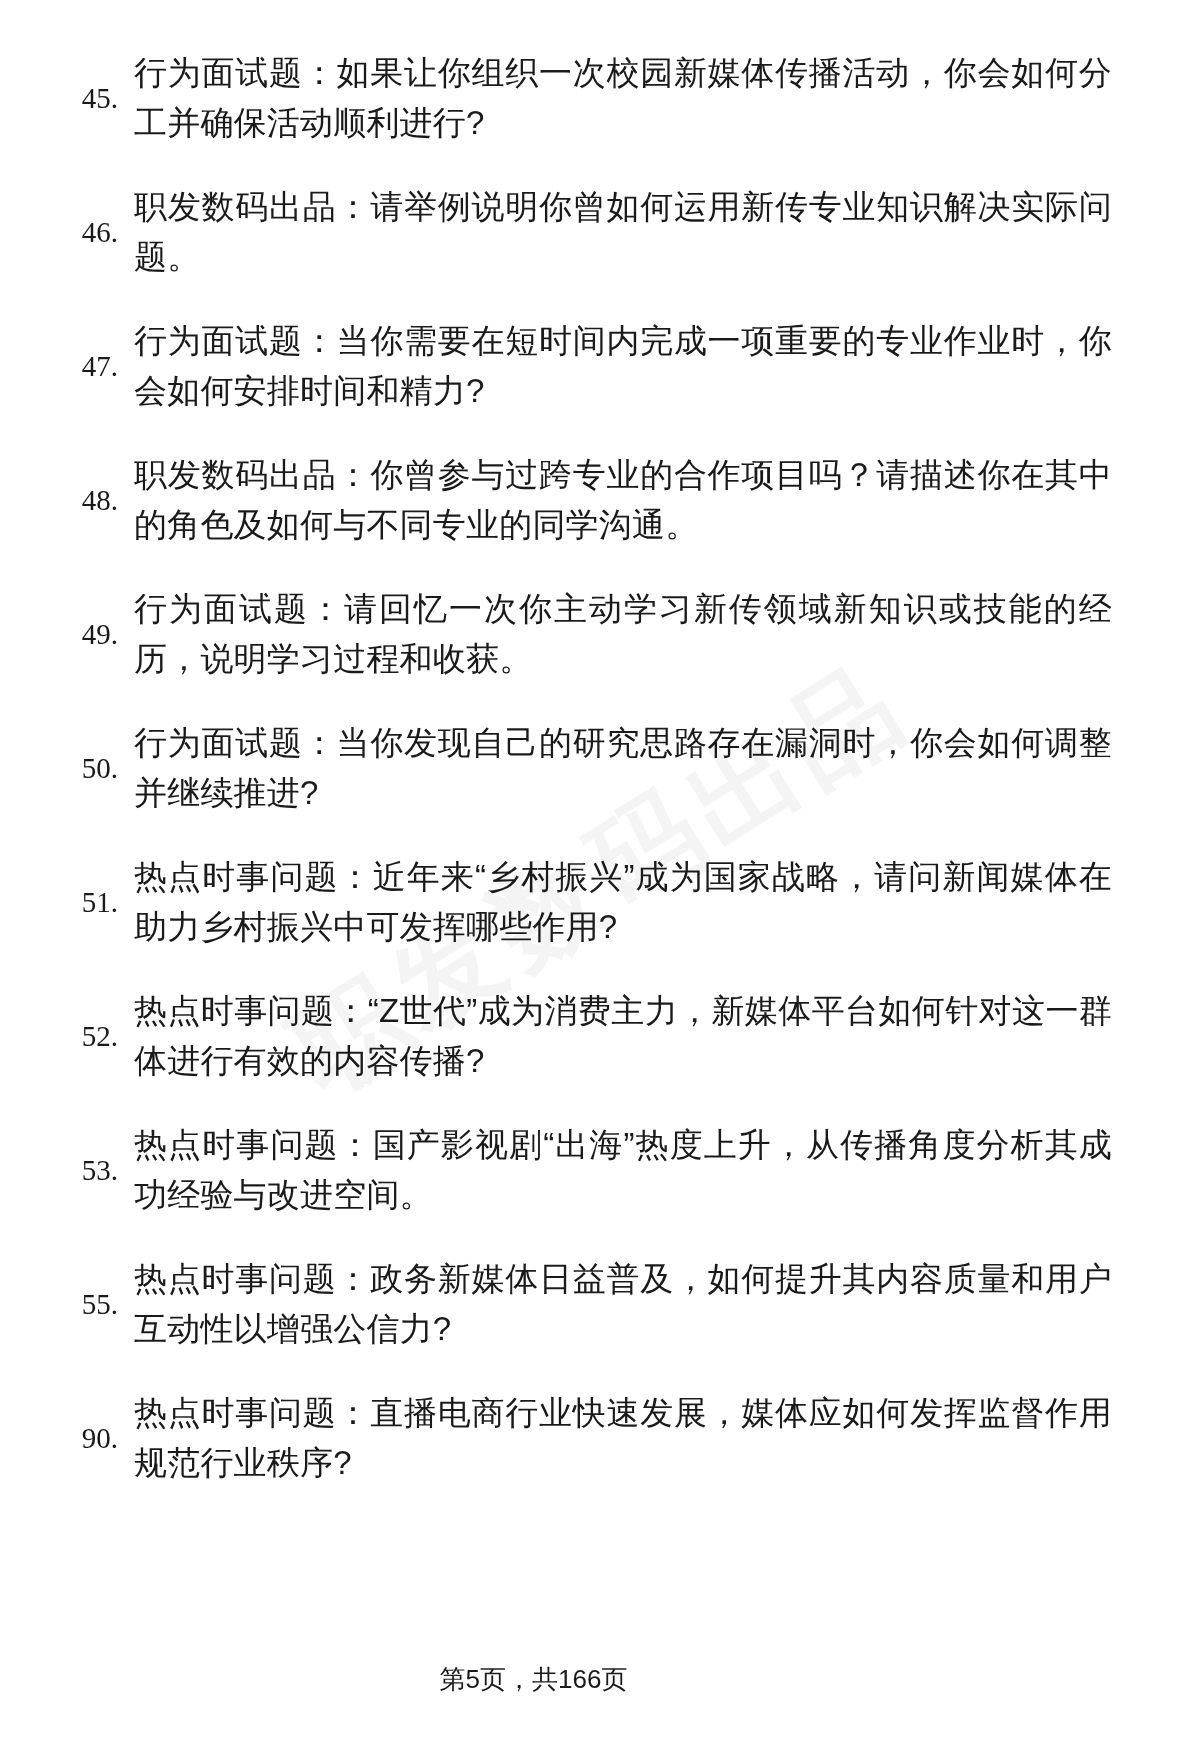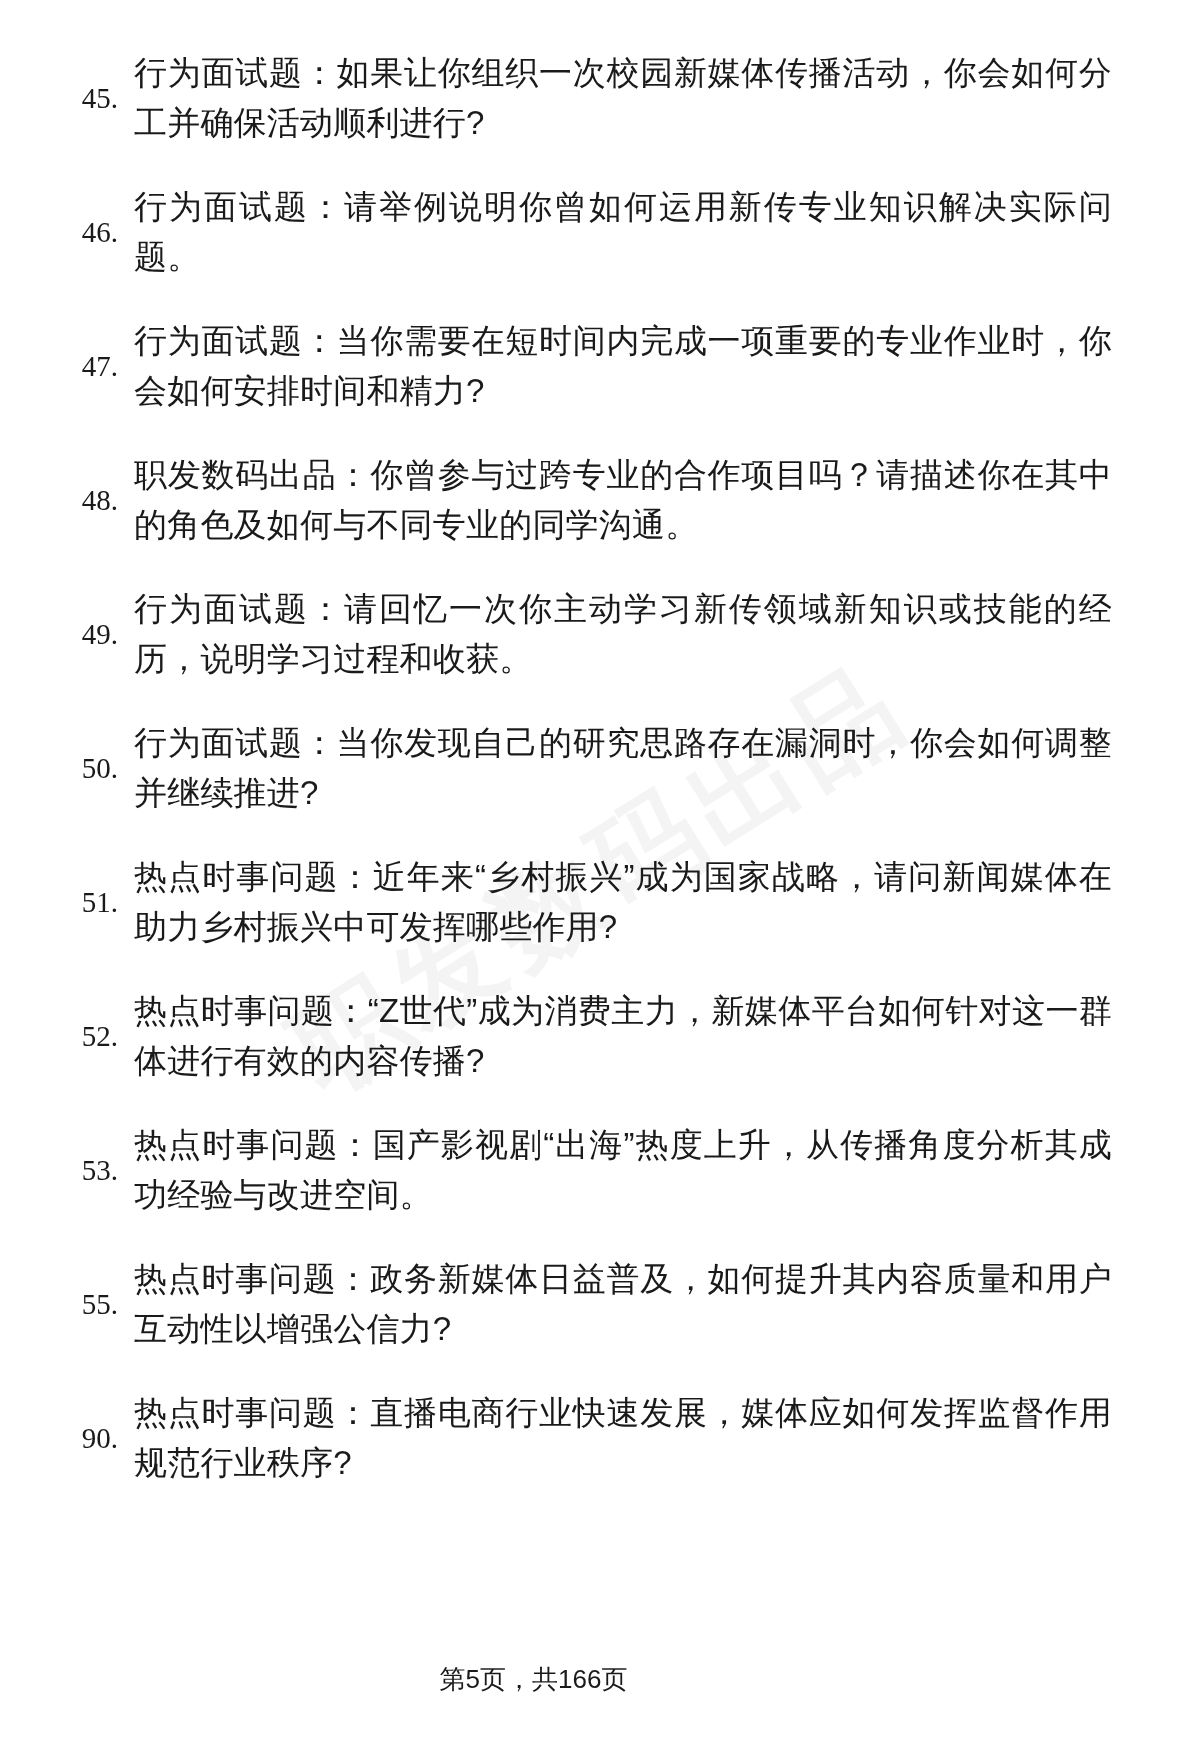--- a/index.html
+++ b/index.html
@@ -99,21 +99,21 @@
 
   <div class="content">
 
     <div class="qitem">
       <div class="qnum">45.</div>
       <div class="qtext">行为面试题：如果让你组织一次校园新媒体传播活动，你会如何分工并确保活动顺利进行?</div>
     </div>
 
     <div class="qitem">
       <div class="qnum">46.</div>
-      <div class="qtext">行为面试题：请举例说明你曾如何运用新传专业知识解决实际问题。</div>
+      <div class="qtext">职发数码出品：请举例说明你曾如何运用新传专业知识解决实际问题。</div>
     </div>
 
     <div class="qitem">
       <div class="qnum">47.</div>
       <div class="qtext">行为面试题：当你需要在短时间内完成一项重要的专业作业时，你会如何安排时间和精力?</div>
     </div>
 
     <div class="qitem">
       <div class="qnum">48.</div>
       <div class="qtext">职发数码出品：你曾参与过跨专业的合作项目吗？请描述你在其中的角色及如何与不同专业的同学沟通。</div>

